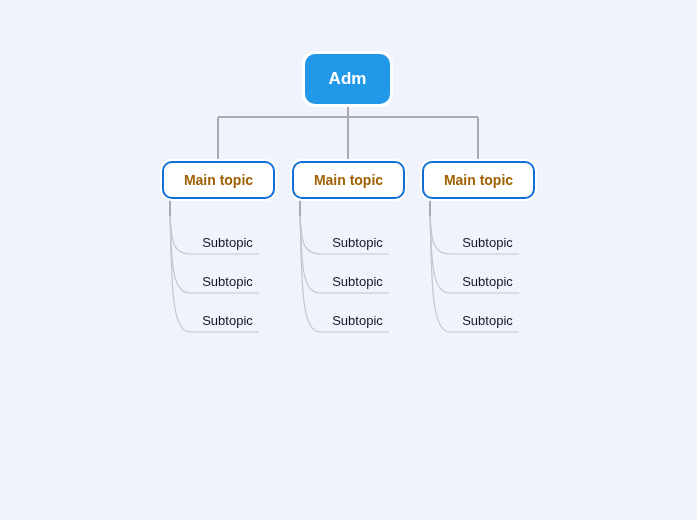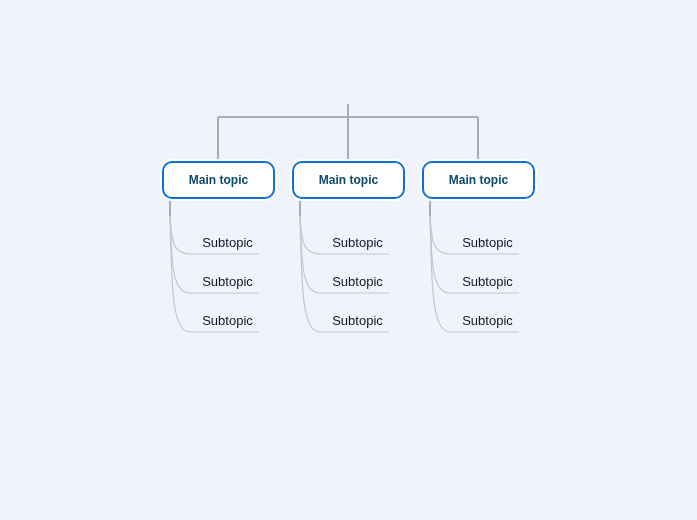--- a/index.html
+++ b/index.html
@@ -31,22 +31,22 @@
     box-shadow:0 0 0 3px #ffffff;
     color:#ffffff;
     font-size:17px;font-weight:bold;
   }
   .main-node{
     top:161px;width:113px;height:38px;
     background:#ffffff;
     border:2px solid #1070d8;
     border-radius:10px;
     box-shadow:0 0 0 2px #ffffff;
-    color:#0c4a6e;
-    font-size:12px;font-weight:bold;
+    color:#a16207;
+    font-size:14px;font-weight:bold;
   }
   .main-node.m0{left:162px;}
   .main-node.m1{left:292px;}
   .main-node.m2{left:422px;}
   .sub-node{
     position:absolute;
     width:73px;height:18px;line-height:18px;
     text-align:center;
     text-indent:8px;
     color:#0f172a;
@@ -81,20 +81,21 @@
       <path d="M300 216 C302 235 300 254 320 254 L389 254"></path>
       <path d="M300 216 C302 254 300 293 320 293 L389 293"></path>
       <path d="M300 216 C302 274 300 332 320 332 L389 332"></path>
 
       <path d="M430 216 C432 235 430 254 450 254 L519 254"></path>
       <path d="M430 216 C432 254 430 293 450 293 L519 293"></path>
       <path d="M430 216 C432 274 430 332 450 332 L519 332"></path>
     </g>
   </svg>
 
+  <div class="node root-node">Adm</div>
 
   <div class="node main-node m0">Main topic</div>
   <div class="node main-node m1">Main topic</div>
   <div class="node main-node m2">Main topic</div>
 
   <div class="group g0">
     <div class="sub-node r0">Subtopic</div>
     <div class="sub-node r1">Subtopic</div>
     <div class="sub-node r2">Subtopic</div>
   </div>

